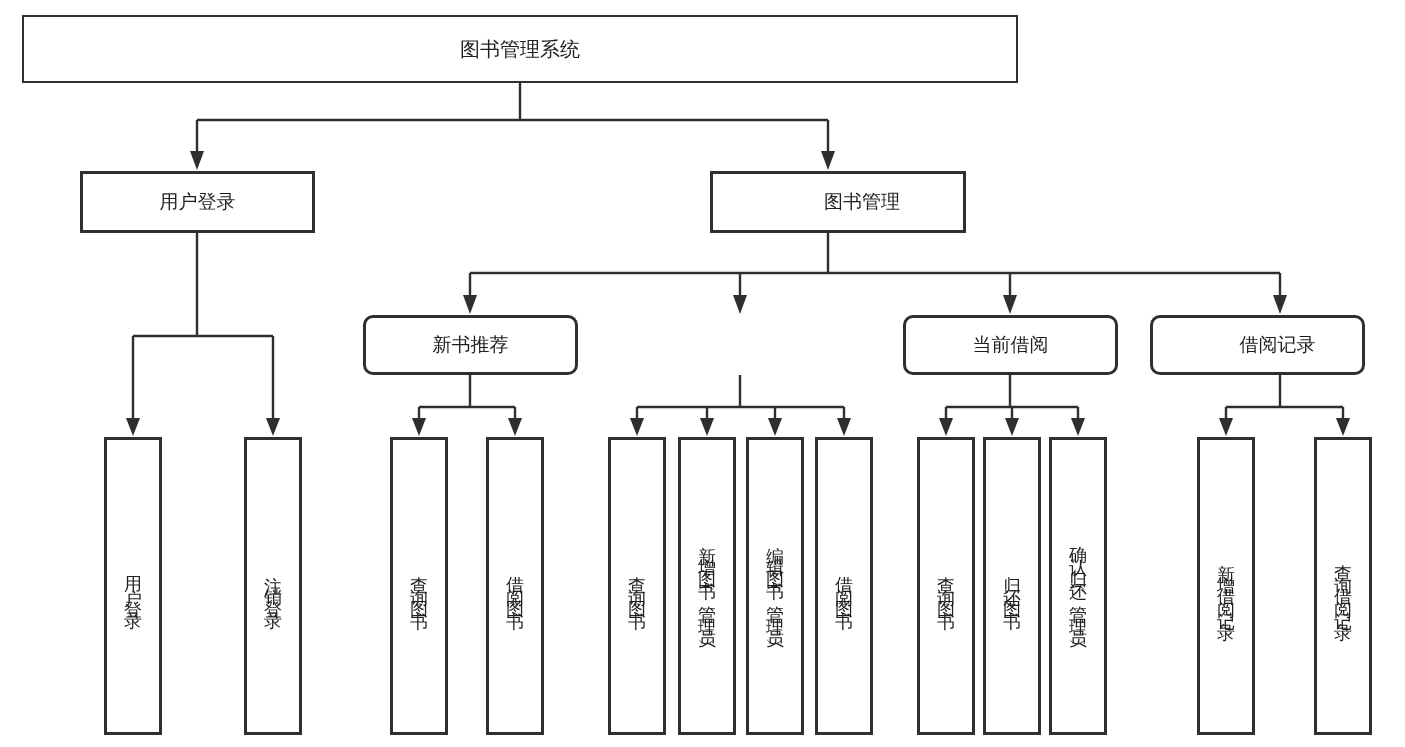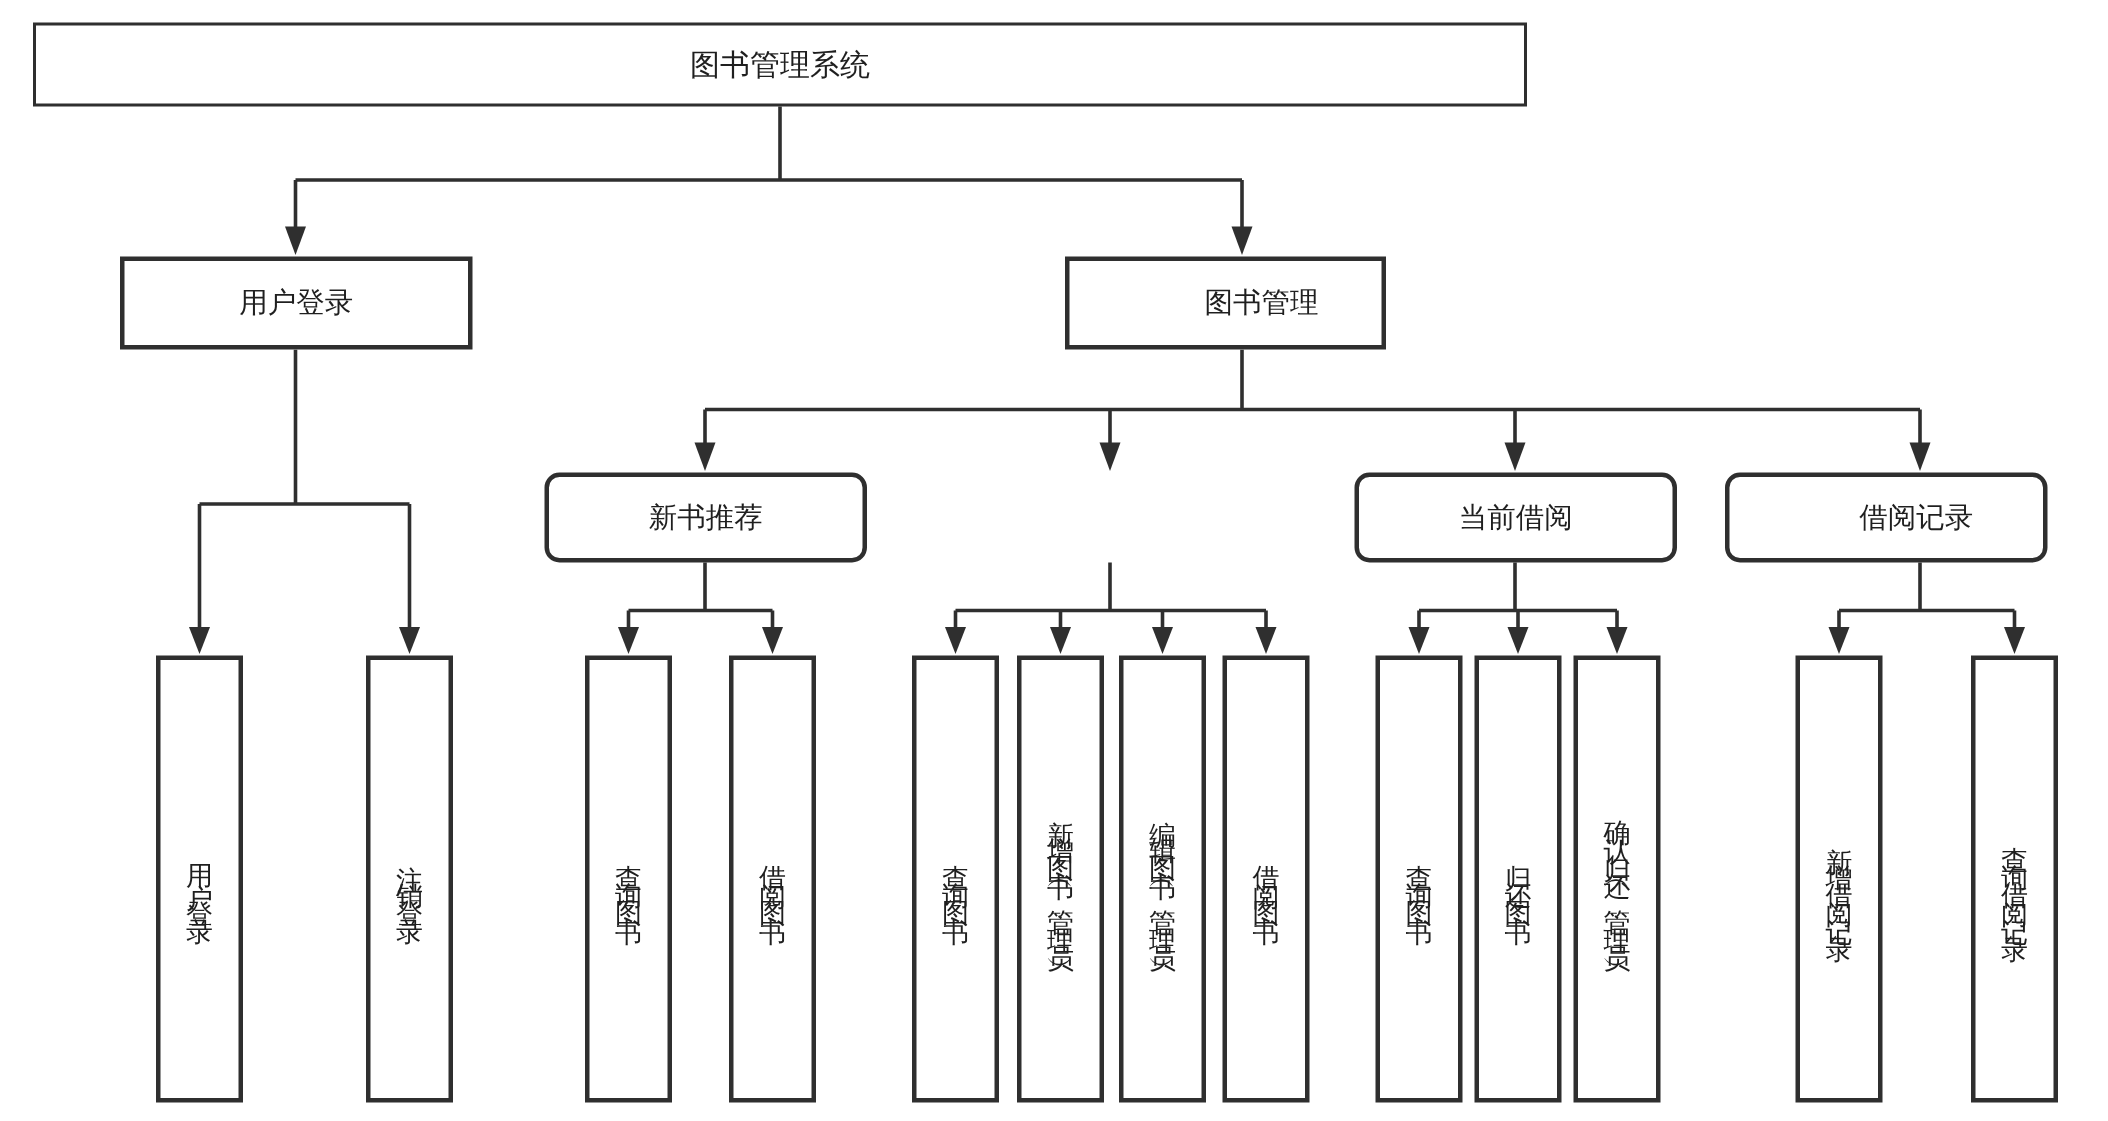--- a/index.html
+++ b/index.html
@@ -29,27 +29,27 @@
     box-sizing: border-box;
     border: 3px solid var(--line);
     background: #fff;
     color: var(--text);
     display: flex;
     align-items: center;
     justify-content: center;
     text-align: center;
   }
   .root-box {
-    left: 22px; top: 15px; width: 996px; height: 56px;
+    left: 22px; top: 15px; width: 996px; height: 68px;
     border-width: 2.5px;
     font-size: 20px;
   }
   .l2-box { top: 171px; height: 62px; font-size: 19px; }
   .l2-a { left: 80px;  width: 235px; }
-  .l2-b { left: 710px; width: 214px; padding-left: 48px; }
+  .l2-b { left: 710px; width: 256px; padding-left: 48px; }
   .l3-box { top: 315px; height: 60px; width: 215px; font-size: 19px; border-radius: 10px; }
   .l3-a { left: 363px; }
   .l3-b { left: 633px; }
   .l3-c { left: 903px; }
   .l3-d { left: 1150px; padding-left: 40px; }
   .leaf {
     top: 437px; width: 58px; height: 298px;
     writing-mode: vertical-rl;
     letter-spacing: 12px;
     font-size: 18px;

